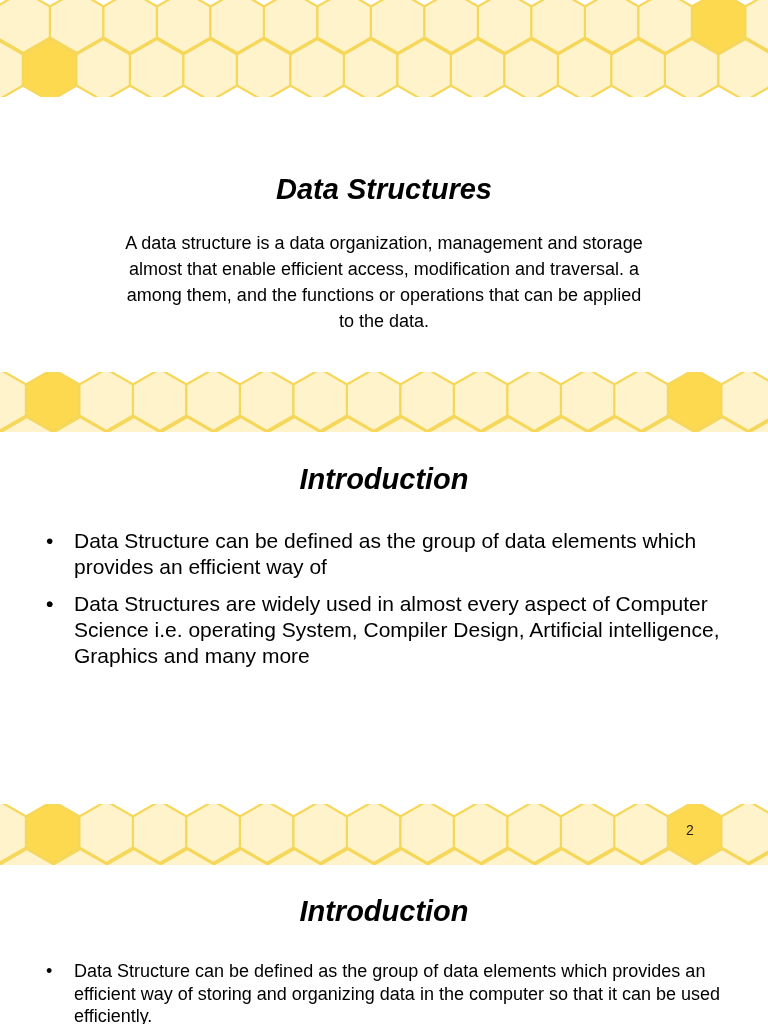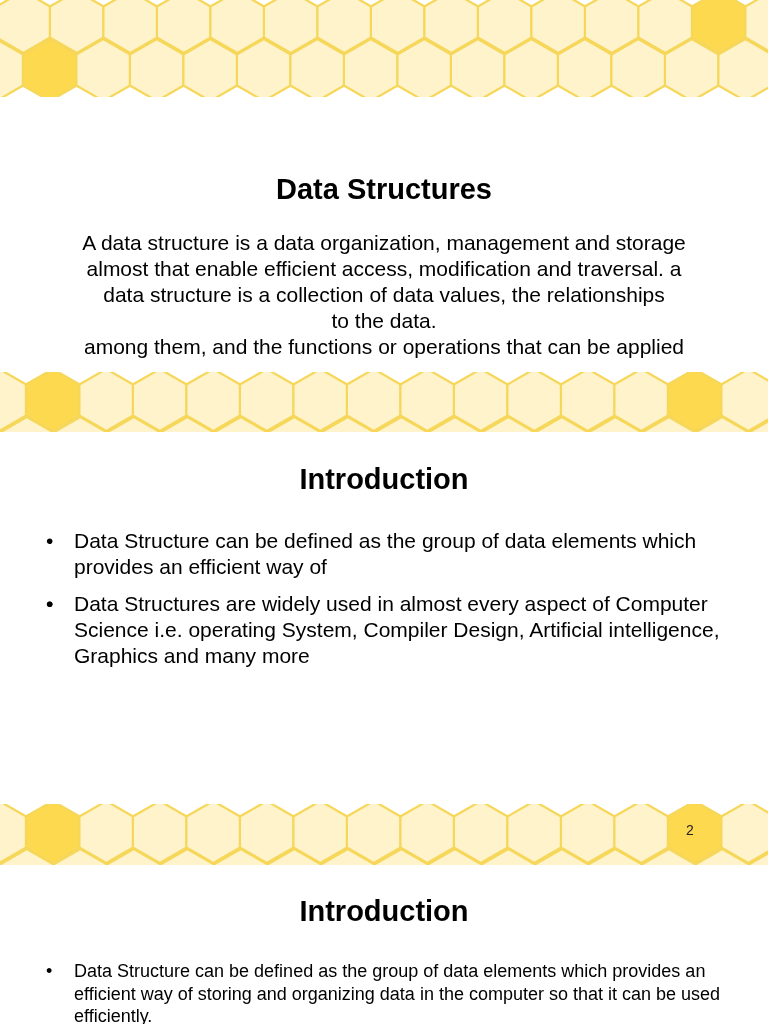--- a/index.html
+++ b/index.html
@@ -1,21 +1,21 @@
 <!DOCTYPE html>
 <html><head>
 <meta charset="utf-8">
 <style>
   html, body { margin:0; padding:0; }
   body { width:768px; height:1024px; overflow:hidden; background:#ffffff; position:relative;
          font-family:"Liberation Sans", sans-serif; color:#000; }
   .band { position:absolute; left:0; width:768px; overflow:hidden; }
   .band svg { display:block; }
-  .slide-title { position:absolute; left:0; width:768px; text-align:center; font-weight:bold; font-size:29px; }
-  .para { position:absolute; left:44px; width:680px; text-align:center; font-size:21px; line-height:26px; }
+  .slide-title { position:absolute; left:0; width:768px; text-align:center; font-weight:bold; font-size:29px;font-style:italic; }
+  .para { position:absolute; left:44px; width:680px; text-align:center; font-size:18px; line-height:26px; }
   ul.bullets { position:absolute; margin:0; padding:0; list-style:none; }
   ul.bullets li { position:relative; padding-left:28px; }
   ul.bullets li .dot { position:absolute; left:0; top:0; }
   .b1 { left:46px; width:690px; font-size:21px; line-height:26px; }
   .b1 li { margin-bottom:11px; }
   .b2 { left:46px; width:700px; font-size:18px; line-height:22.5px; }
   .b2 li { padding-left:23px; }
   .page-num { position:absolute; left:676px; top:822px; width:28px; text-align:center; font-size:14px; color:#222; }
 </style>
 </head>
@@ -133,23 +133,22 @@
       <polygon points="722.3,45.0 749.1,60.5 749.1,91.5 722.3,107.0 695.4,91.5 695.4,60.5" fill="#fef3cb" stroke="#f6d75a" stroke-width="2.2"></polygon>
       <polygon points="775.8,45.0 802.6,60.5 802.6,91.5 775.8,107.0 748.9,91.5 748.9,60.5" fill="#fef3cb" stroke="#f6d75a" stroke-width="2.2"></polygon>
       <polygon points="829.3,45.0 856.1,60.5 856.1,91.5 829.3,107.0 802.4,91.5 802.4,60.5" fill="#fef3cb" stroke="#f6d75a" stroke-width="2.2"></polygon>
     </svg>
   </div>
 
 <div class="slide-title" style="top:173px;">Data Structures</div>
 <div class="para" style="top:230px;">
   <div>A data structure is a data organization, management and storage</div>
   <div>almost that enable efficient access, modification and traversal. a</div>
-  <div>data structure is a collection of data values, the relationships</div>
+  <div>among them, and the functions or operations that can be applied</div>
   <div>to the data.</div>
-  <div>among them, and the functions or operations that can be applied</div>
 </div>
 
 <div class="slide-title" style="top:463px;">Introduction</div>
 <ul class="bullets b1" style="top:528px;">
   <li>
     <span class="dot">•</span>
     <span>Data Structure can be defined as the group of data elements which provides an efficient way of</span>
   </li>
   <li>
     <span class="dot">•</span>

